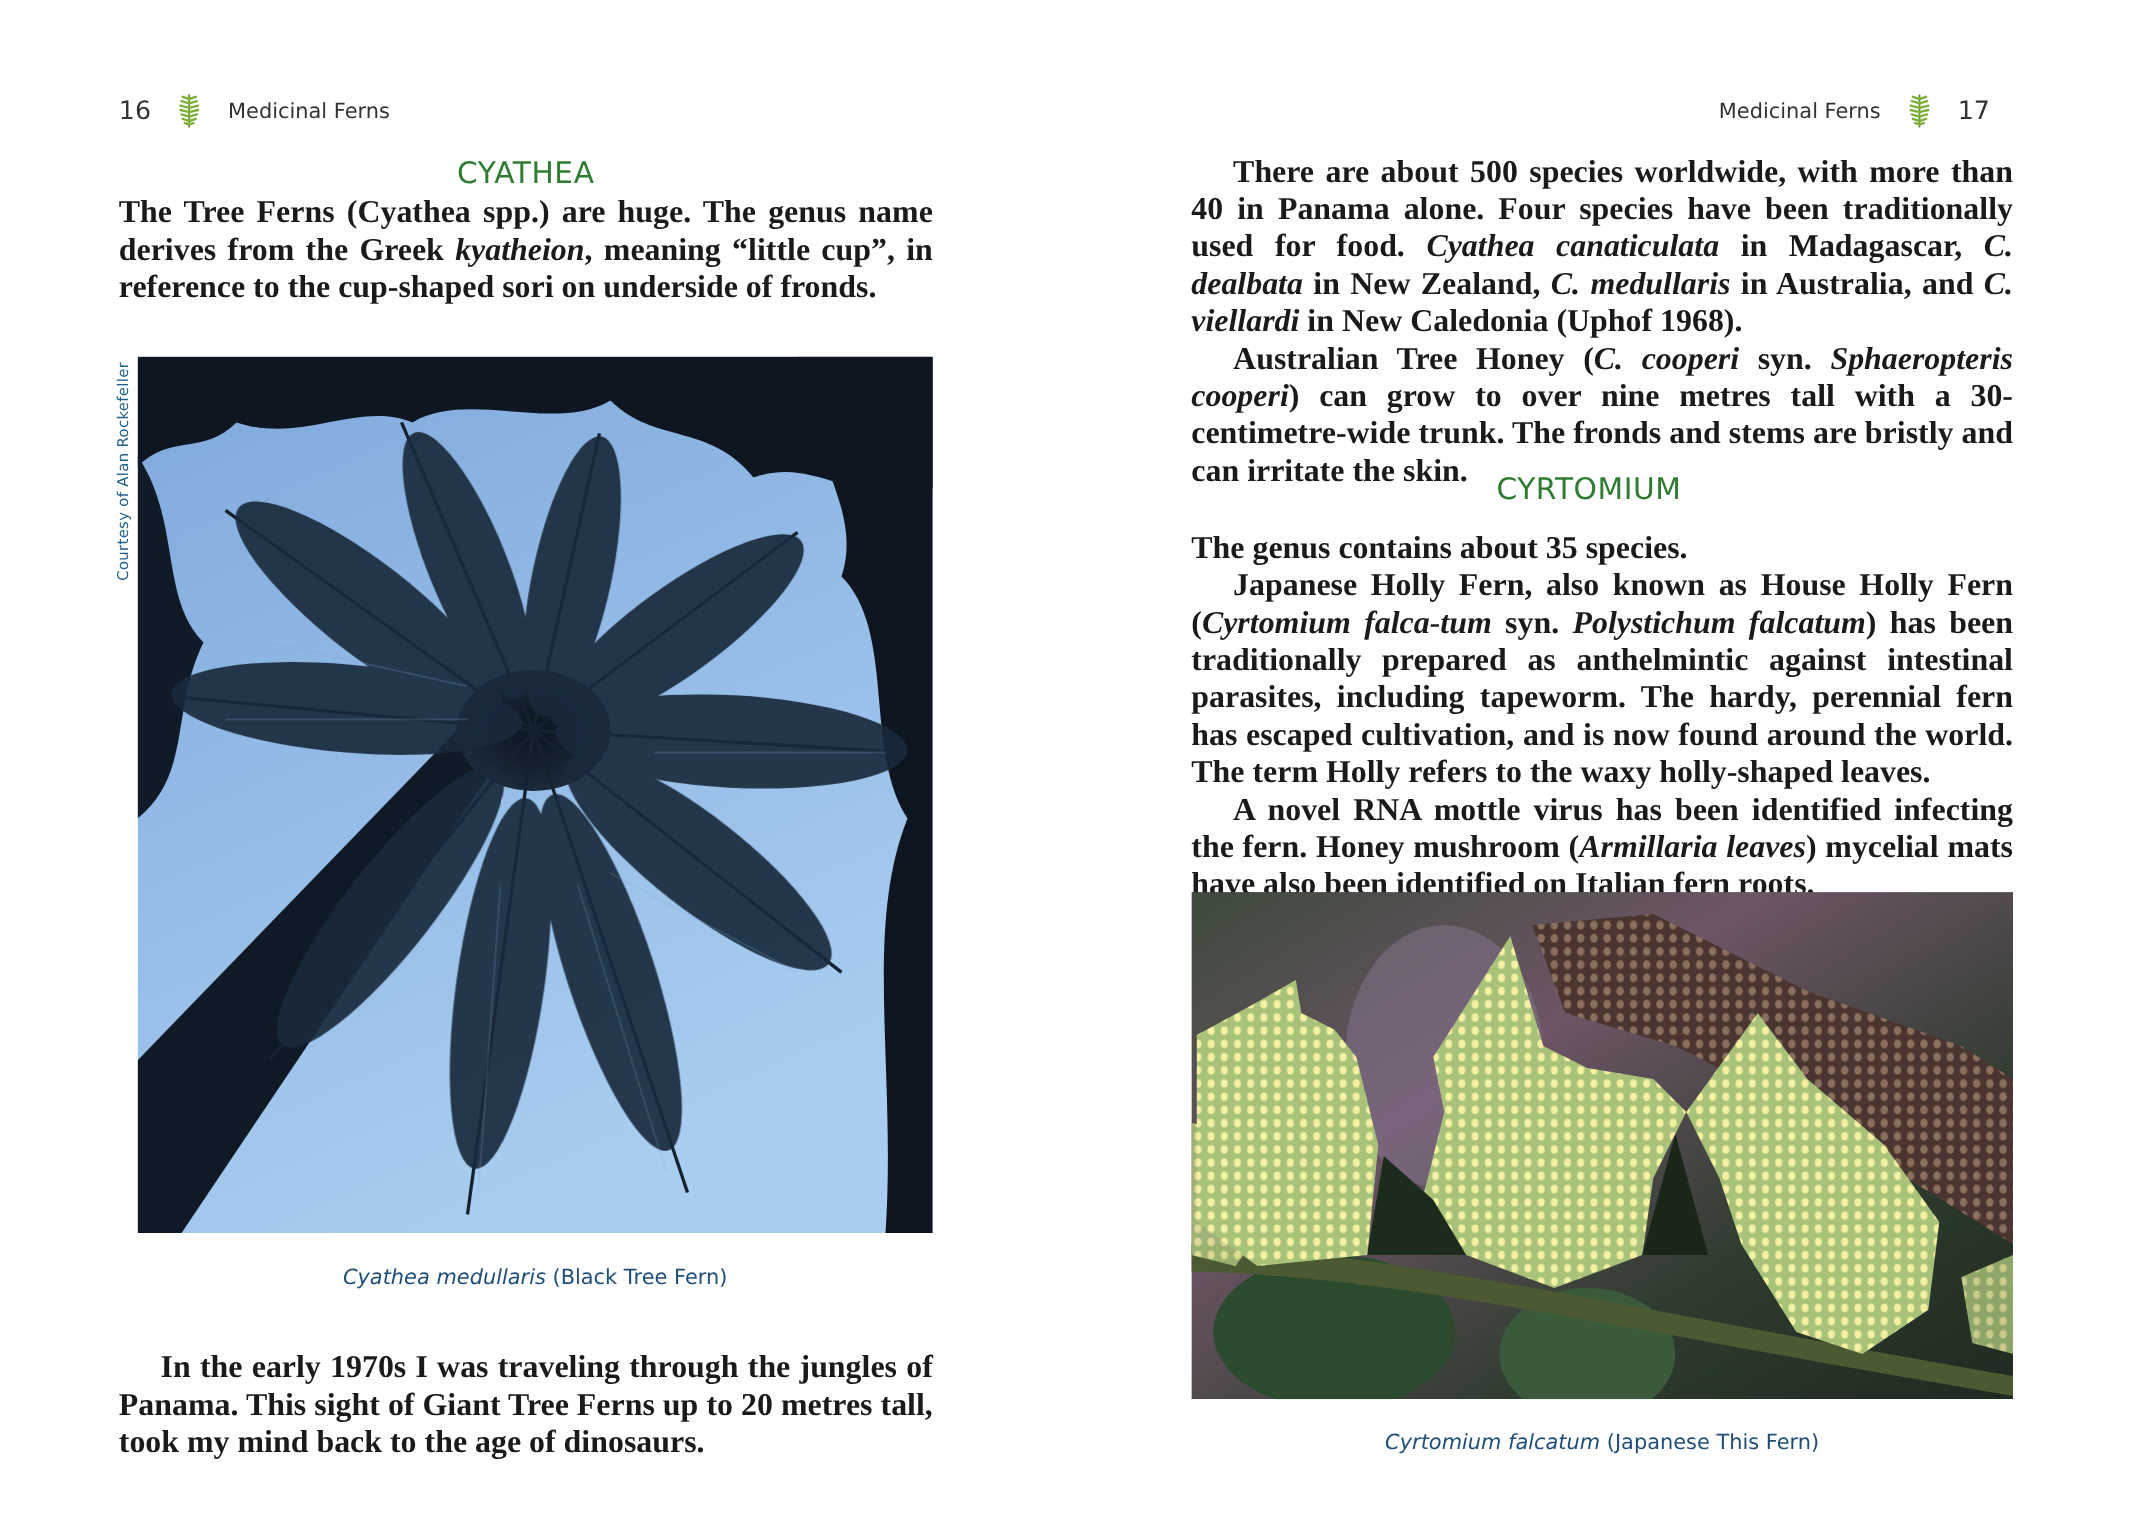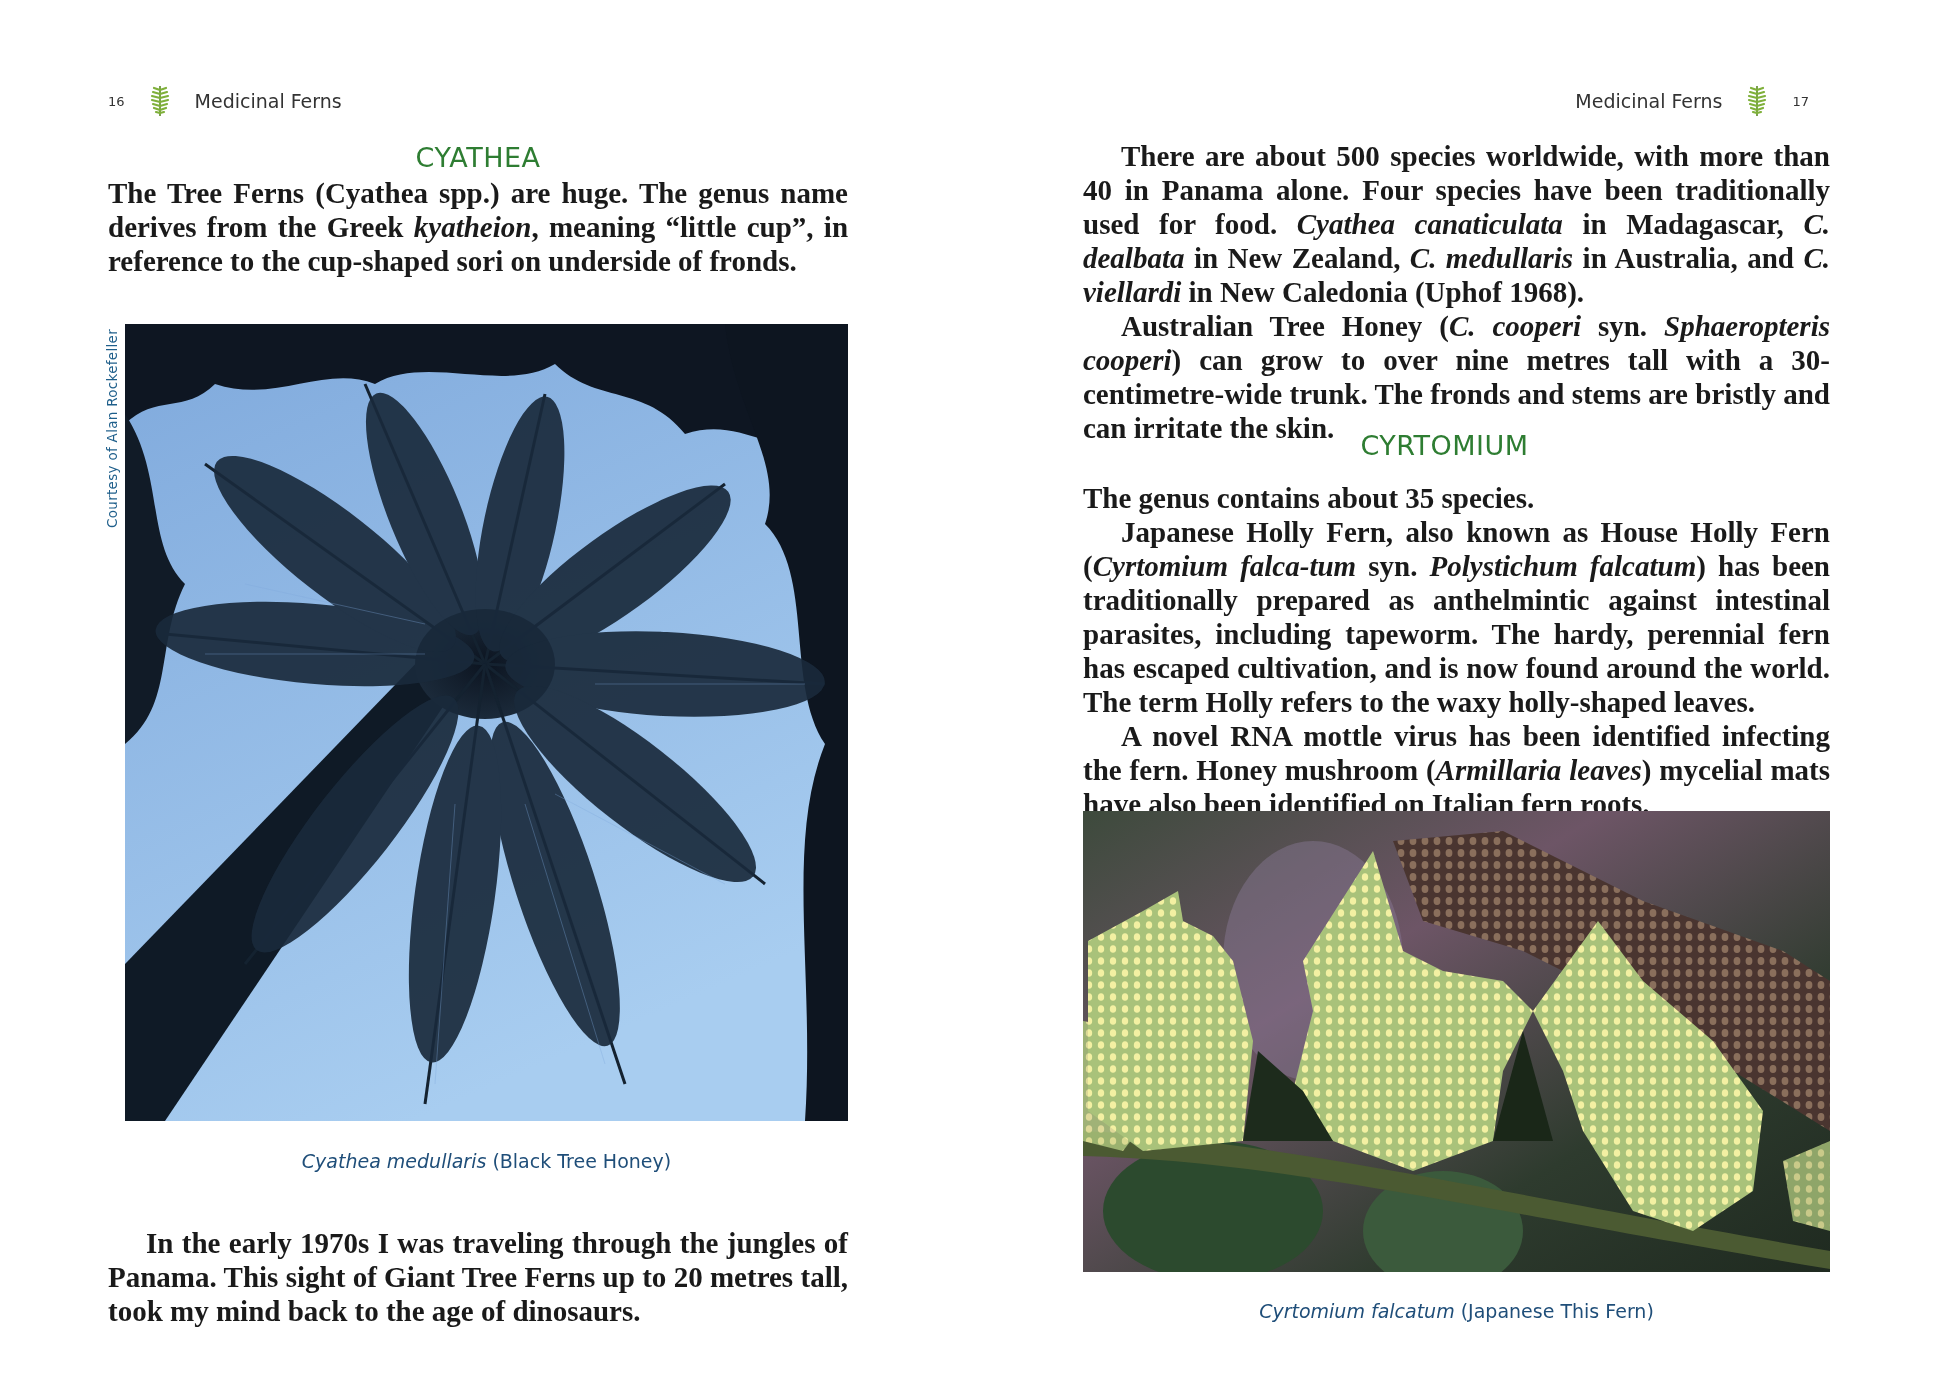--- a/index.html
+++ b/index.html
@@ -10,21 +10,21 @@
   .page { position: absolute; top: 0; height: 1400px; }
   .page-left { left: 0; width: 976px; }
   .page-right { left: 976px; width: 976px; }
 
   .running-head {
     position: absolute; top: 86px; height: 30px; display: flex; align-items: center;
     font-family: "DejaVu Sans", "Liberation Sans", sans-serif; font-size: 19px; color: #333;
   }
   .running-head.left { left: 108px; }
   .running-head.right { right: 143px; }
-  .running-head .num { font-size: 13px; }
+  .running-head .num { font-size: 23px; }
   .fern-icon { width: 22px; height: 34px; display: inline-block; margin: 0 24px; }
 
   .heading {
     position: absolute; font-family: "DejaVu Sans", "Liberation Sans", sans-serif;
     font-size: 27px; color: #2e7d32; letter-spacing: 0.5px; text-align: center;
   }
 
   .body-text {
     position: absolute; font-size: 29px; line-height: 34px; text-align: justify;
     text-align-last: left; hyphens: none; font-weight: bold;
@@ -134,21 +134,21 @@
           <path d="M120 260 L300 300"></path>
           <path d="M470 360 L680 360"></path>
         <path d="M430 470 L600 560"></path>
           <path d="M400 480 L480 740"></path>
           <path d="M330 480 L310 760"></path>
       </g>
     </svg>
   </div>
 
   <div class="caption" style="left:125px; width:723px; top:1150px;">
-    <i>Cyathea medullaris</i><span> (Black Tree Honey)</span>
+    <i>Cyathea medullaris</i><span> (Black Tree Fern)</span>
   </div>
 
   <div class="body-text" style="left:108px; width:740px; top:1226px;">
     <p class="indent">In the early 1970s I was traveling through the jungles of Panama. This sight of Giant Tree Ferns up to 20 metres tall, took my mind back to the age of dinosaurs.</p>
   </div>
 </div>
 
 <div class="page page-right">
 
   <div class="running-head right">

